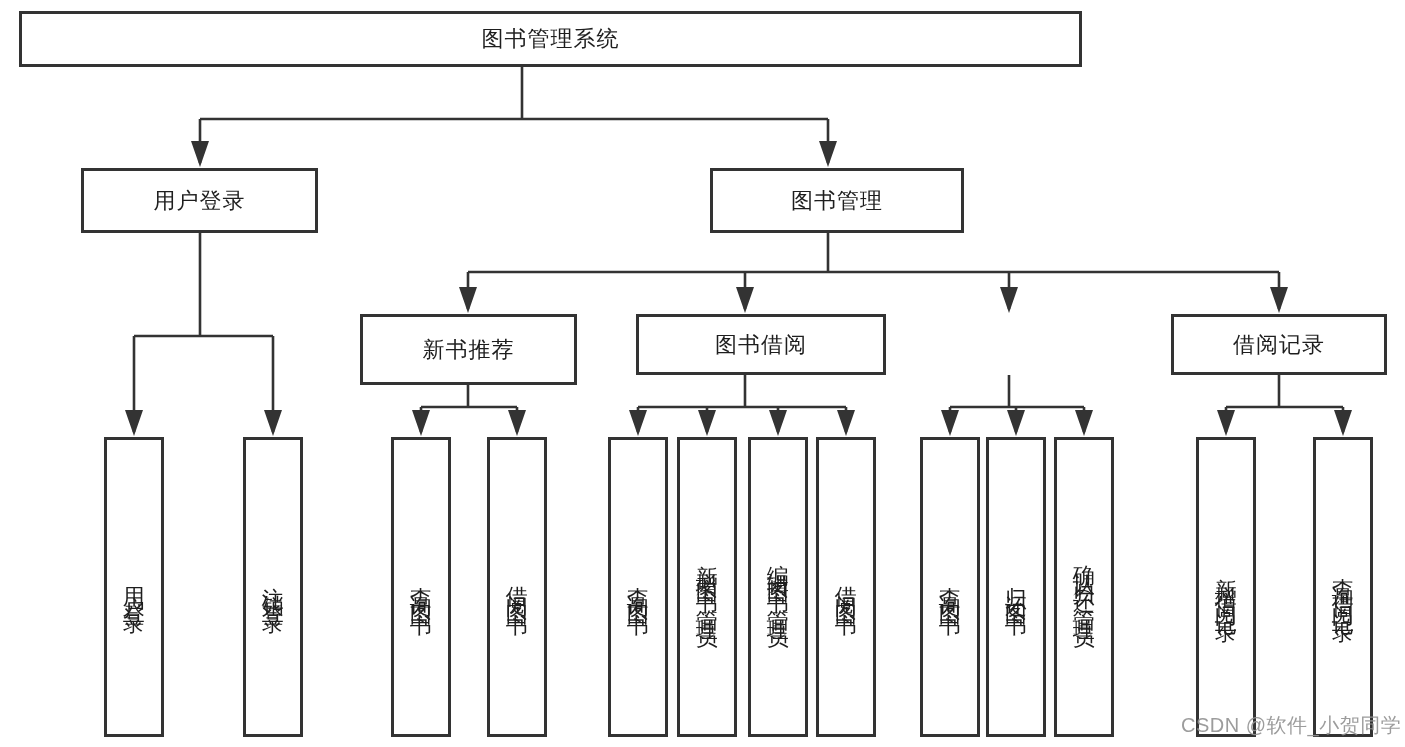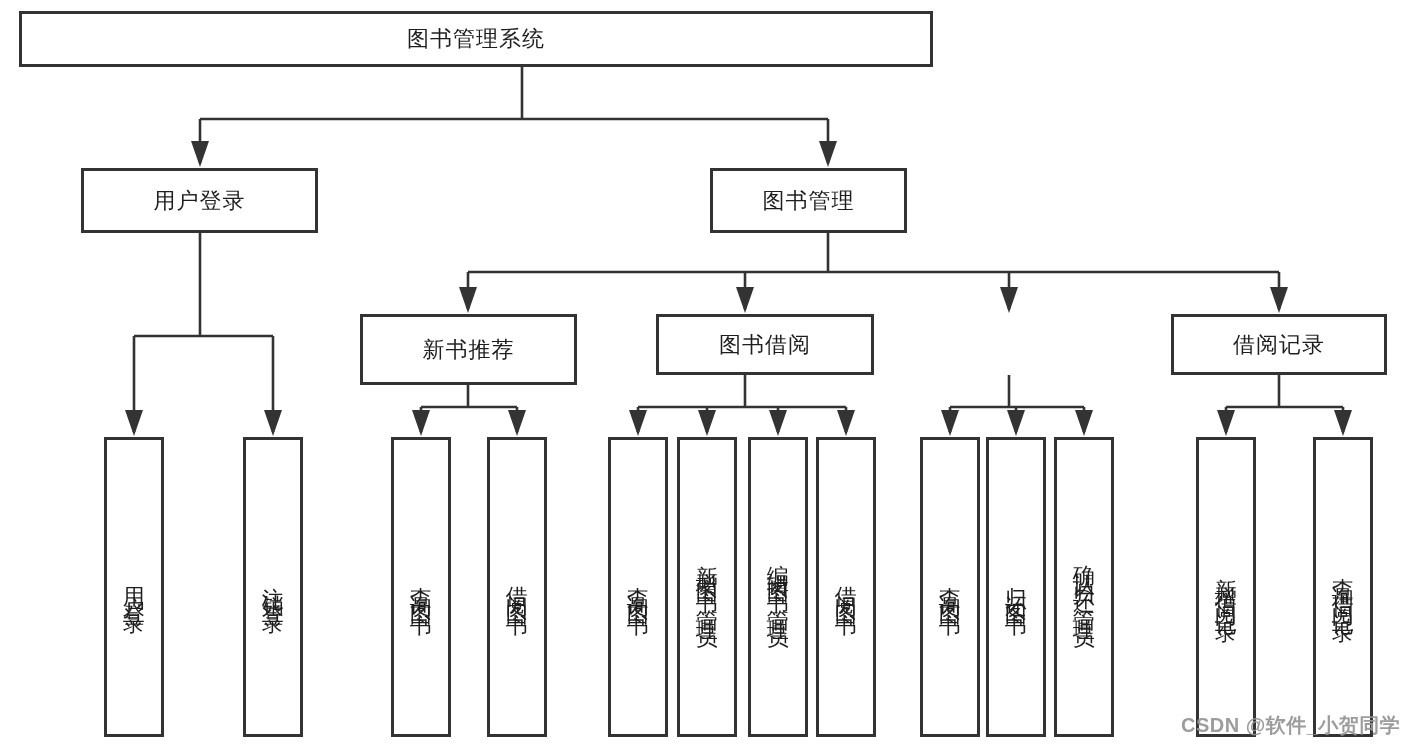--- a/index.html
+++ b/index.html
@@ -43,21 +43,20 @@
     white-space: normal;
   }
   .watermark {
     position: absolute;
     left: 1181px;
     top: 712px;
     font-size: 20px;
     color: rgba(148, 148, 148, 0.92);
     letter-spacing: 0.5px;
     white-space: nowrap;
-    font-weight: bold;
   }
 </style>
 </head>
 <body>
 
 <div class="canvas">
 
   <svg class="wires" width="1405" height="747" viewBox="0 0 1405 747">
     <defs>
       <marker id="arr" markerUnits="userSpaceOnUse" markerWidth="26" markerHeight="18" viewBox="0 0 26 18" refX="22" refY="9" orient="auto">
@@ -95,35 +94,35 @@
 
       <line x1="950" y1="407" x2="950" y2="432" marker-end="url(#arr)"></line>
       <line x1="1016" y1="407" x2="1016" y2="432" marker-end="url(#arr)"></line>
       <line x1="1084" y1="407" x2="1084" y2="432" marker-end="url(#arr)"></line>
 
       <line x1="1226" y1="407" x2="1226" y2="432" marker-end="url(#arr)"></line>
       <line x1="1343" y1="407" x2="1343" y2="432" marker-end="url(#arr)"></line>
     </g>
   </svg>
 
-  <div class="box hbox" style="left:19px;top:11px;width:914px;height:56px">
+  <div class="box hbox" style="left:19px;top:11px;width:1063px;height:56px">
     <span>图书管理系统</span>
   </div>
 
   <div class="box hbox" style="left:81px;top:168px;width:237px;height:65px">
     <span>用户登录</span>
   </div>
-  <div class="box hbox" style="left:710px;top:168px;width:197px;height:65px">
+  <div class="box hbox" style="left:710px;top:168px;width:254px;height:65px">
     <span>图书管理</span>
   </div>
 
   <div class="box hbox" style="left:360px;top:314px;width:217px;height:71px">
     <span>新书推荐</span>
   </div>
-  <div class="box hbox" style="left:656px;top:314px;width:218px;height:61px">
+  <div class="box hbox" style="left:636px;top:314px;width:250px;height:61px">
     <span>图书借阅</span>
   </div>
   <div class="box hbox" style="left:1171px;top:314px;width:216px;height:61px">
     <span>借阅记录</span>
   </div>
 
   <div class="box leaf" style="left:104px;top:437px;width:60px;height:300px">
     <span>用户登录</span>
   </div>
   <div class="box leaf" style="left:243px;top:437px;width:60px;height:300px">

